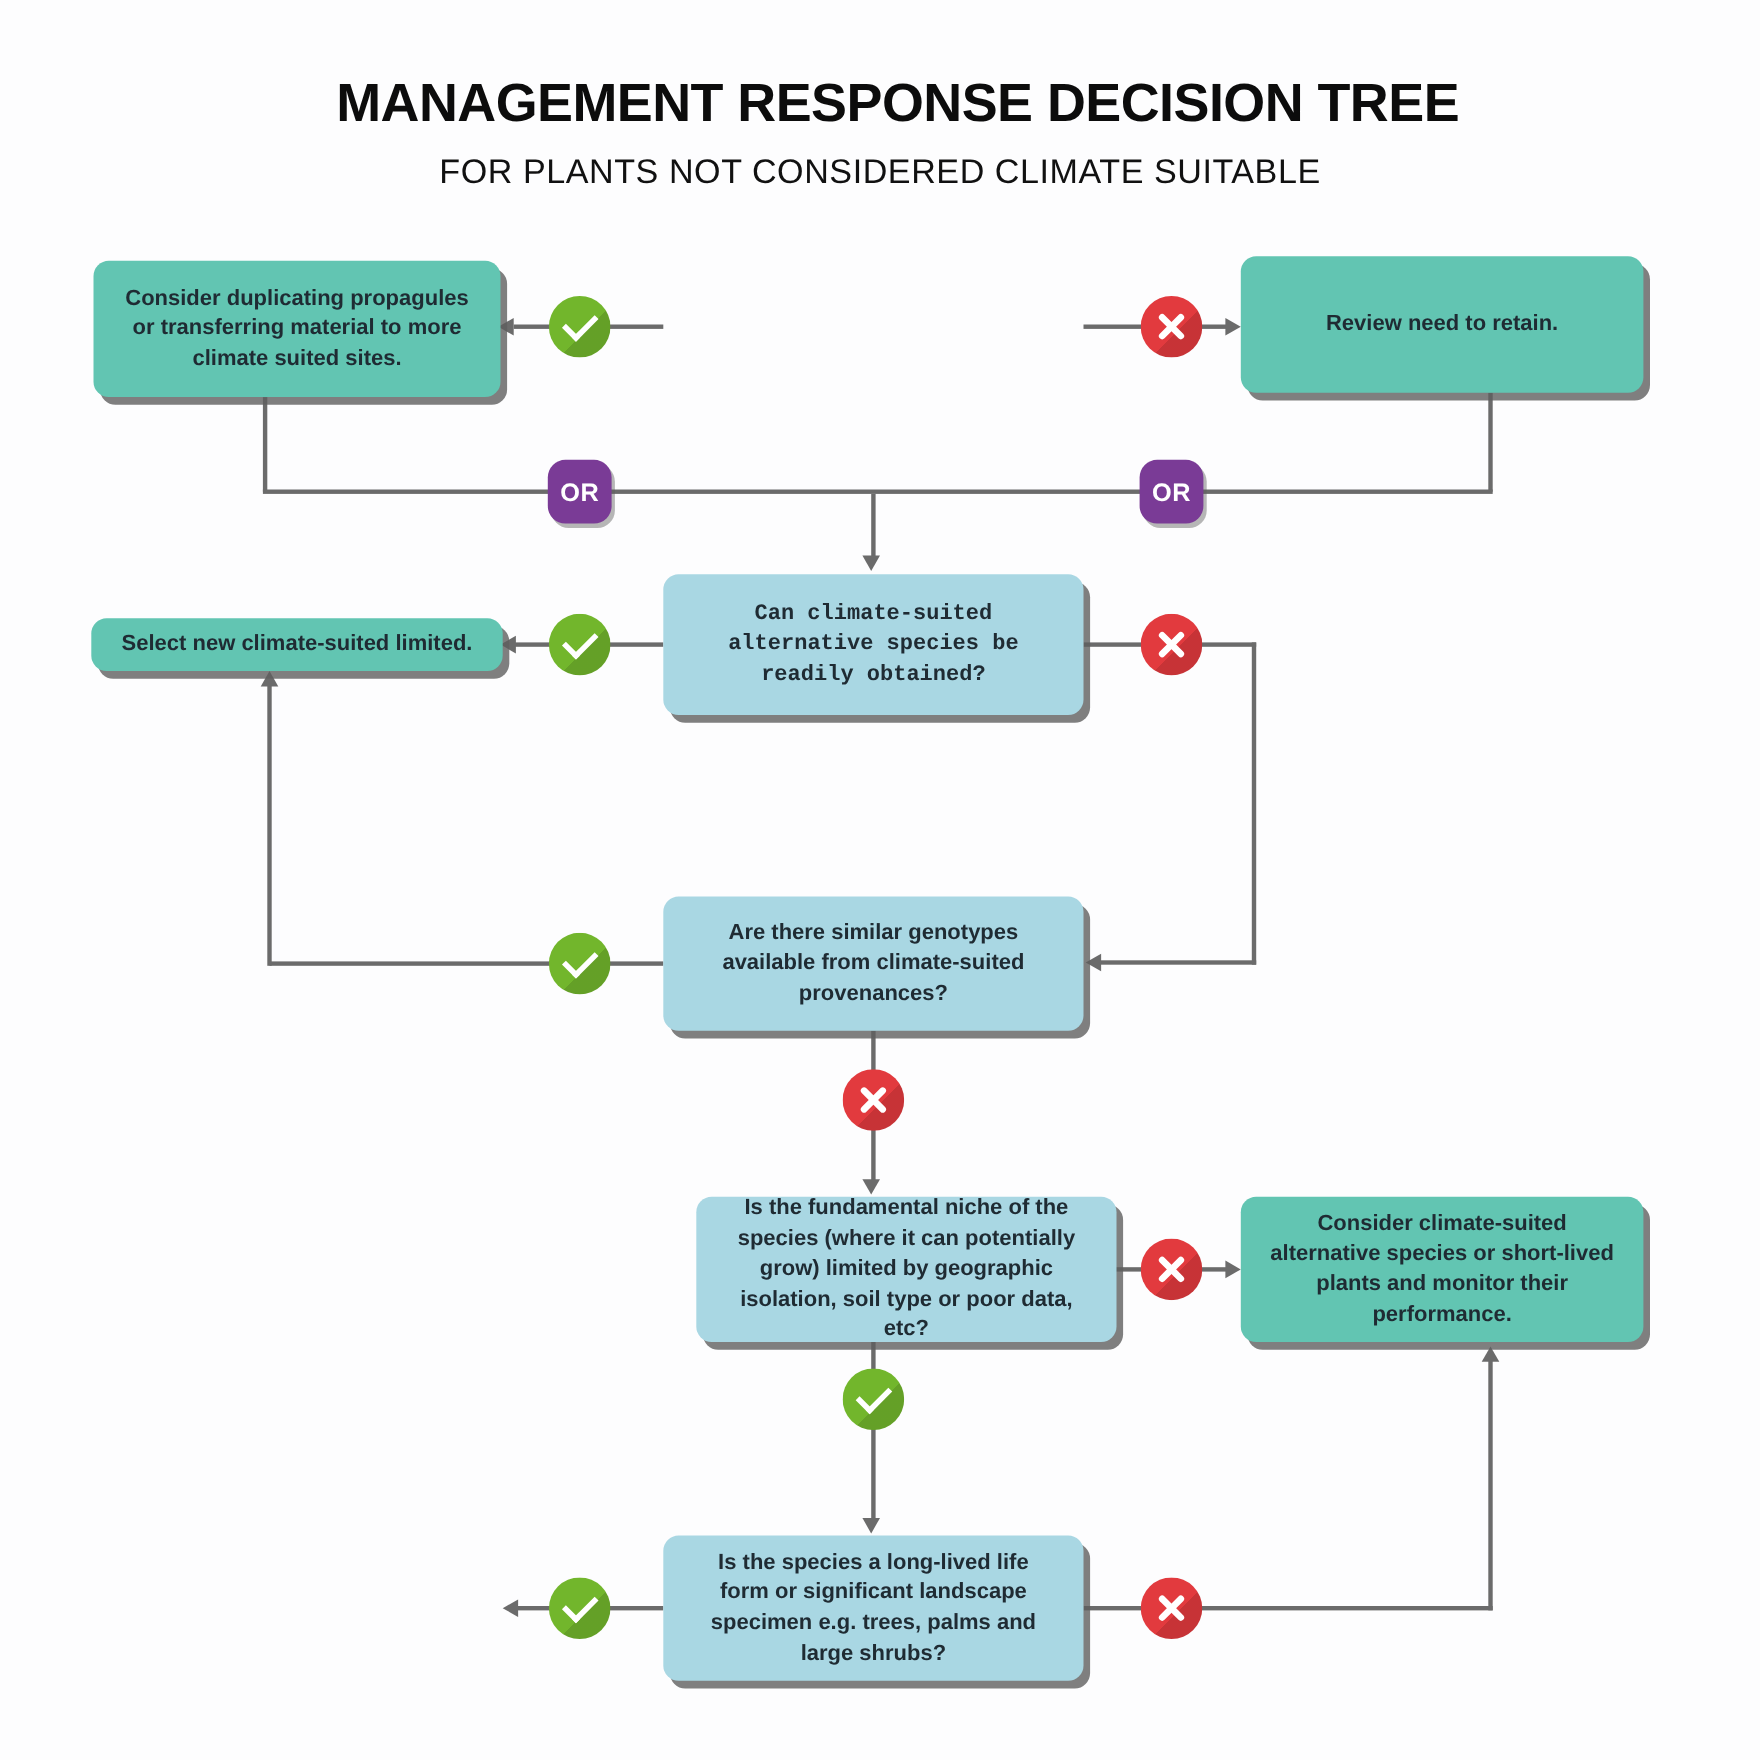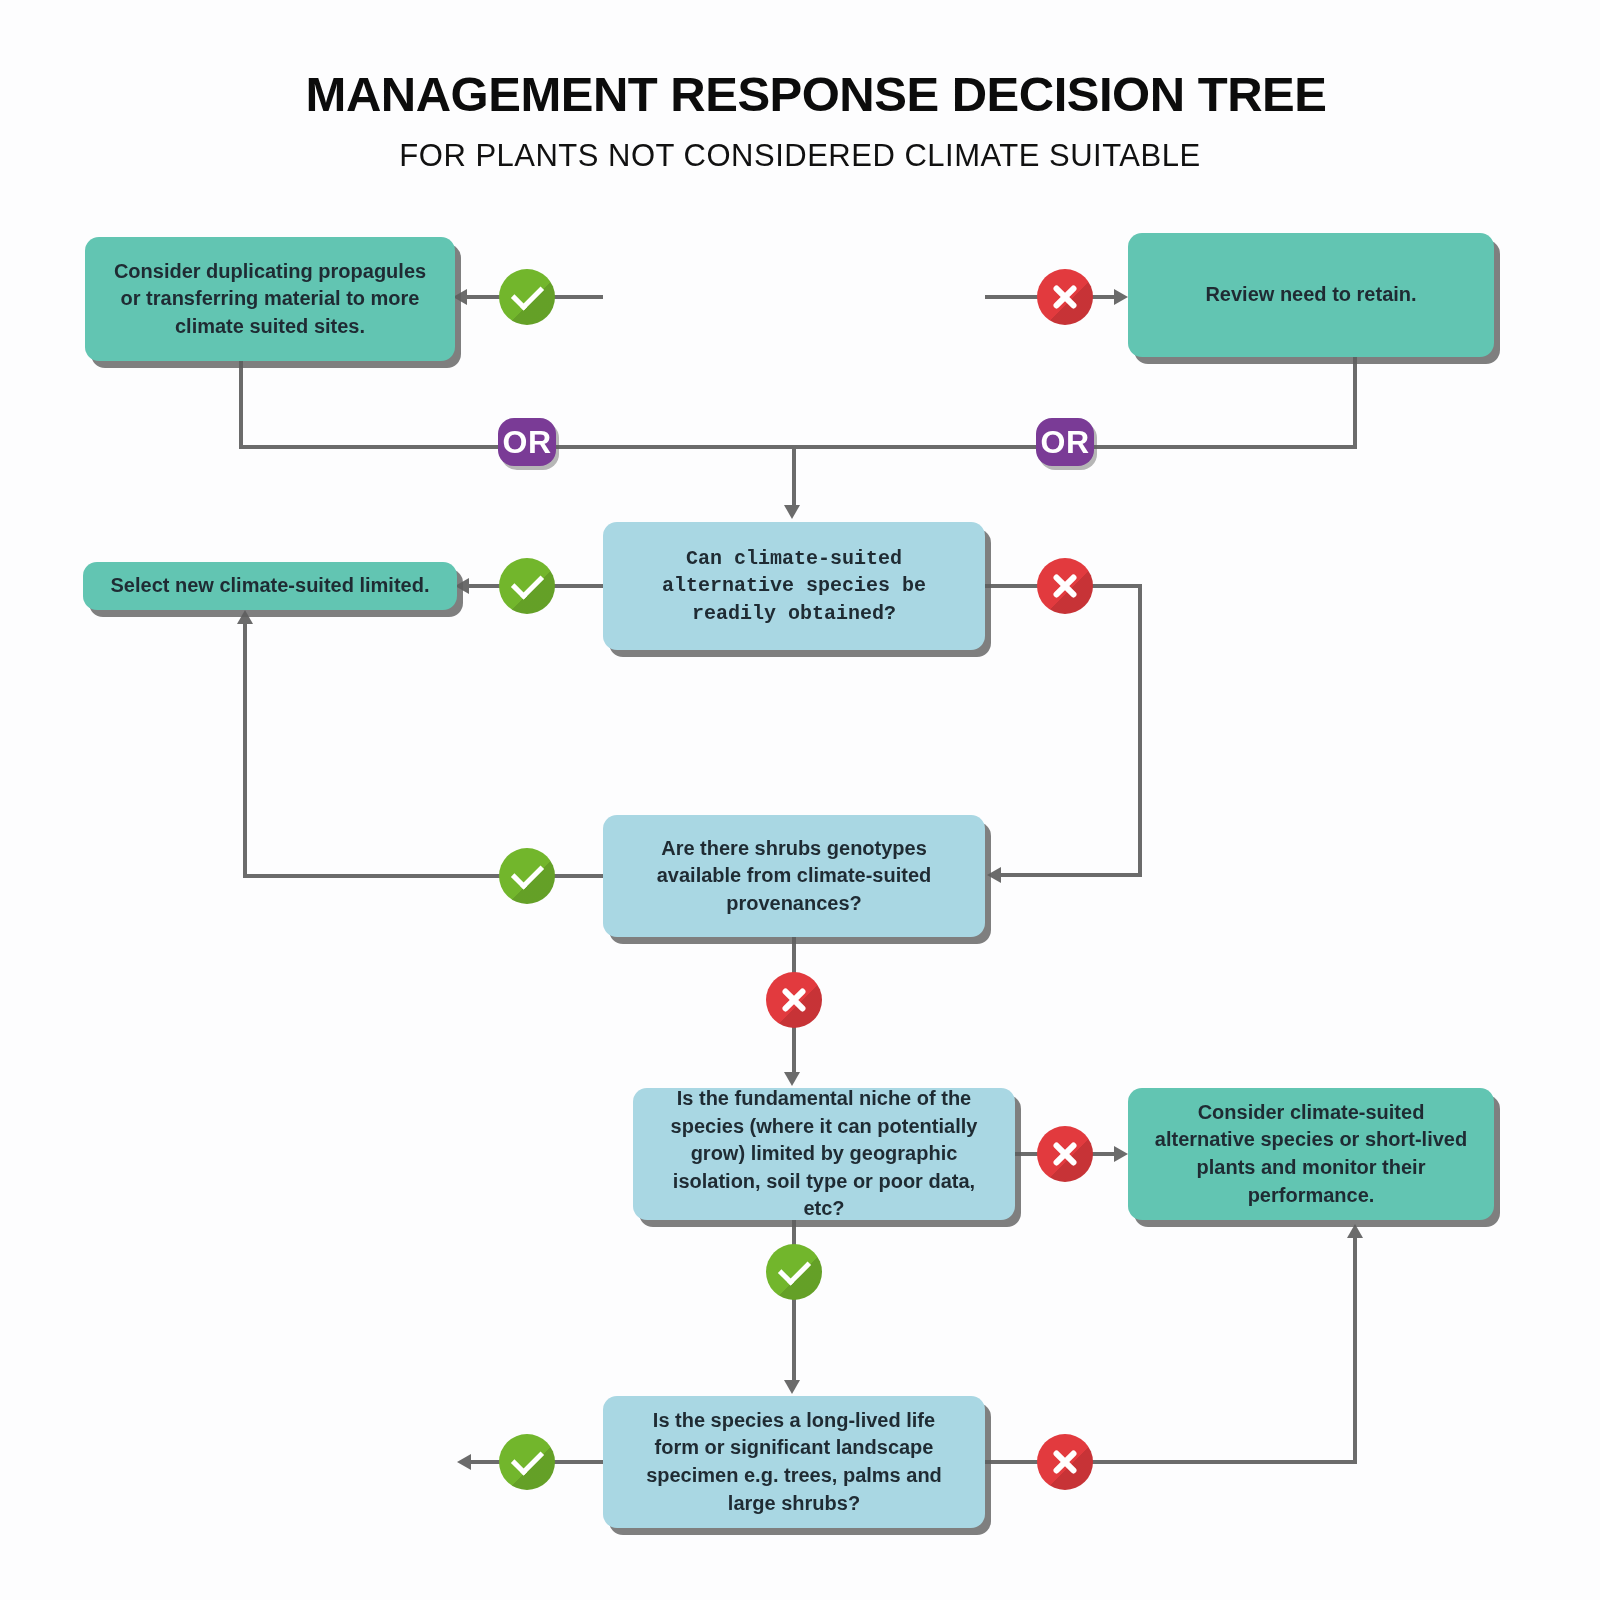--- a/index.html
+++ b/index.html
@@ -43,23 +43,23 @@
   .circ.no{background-color:var(--red);}
   .tick{
     display:block;width:24px;height:13px;margin-top:-6px;
     border-left:5px solid #fff;border-bottom:5px solid #fff;transform:rotate(-45deg);
   }
   .cross{position:relative;width:32px;height:32px;}
   .cross i{position:absolute;left:1px;top:13px;width:30px;height:6px;background:#fff;border-radius:3px;}
   .cross i:first-child{transform:rotate(45deg);}
   .cross i:last-child{transform:rotate(-45deg);}
   .orbadge{
-    position:absolute;width:58px;height:48px;border-radius:16px;background:var(--purple);
+    position:absolute;width:58px;height:58px;border-radius:16px;background:var(--purple);
     display:flex;align-items:center;justify-content:center;color:#fff;
-    font-size:32px;font-weight:bold;letter-spacing:0.5px;
+    font-size:23px;font-weight:bold;letter-spacing:0.5px;
     box-shadow:3px 4px 0 rgba(95,95,95,0.45);
   }
 </style>
 </head>
 <body>
 
 <div class="canvas">
 
   <div class="title">MANAGEMENT RESPONSE DECISION TREE</div>
   <div class="subtitle">FOR PLANTS NOT CONSIDERED CLIMATE SUITABLE</div>
@@ -110,21 +110,21 @@
   <div class="node action" style="left:1128px;top:233px;width:366px;height:124px;">
     <span>Review need to retain.</span>
   </div>
   <div class="node action" style="left:83px;top:562px;width:374px;height:48px;padding:6px 18px;">
     <span>Select new climate-suited limited.</span>
   </div>
   <div class="node question" style="left:603px;top:522px;width:382px;height:128px;font-family:Liberation Mono, monospace;">
     <span>Can climate-suited alternative species be readily obtained?</span>
   </div>
   <div class="node question" style="left:603px;top:815px;width:382px;height:122px;">
-    <span>Are there shrubs genotypes available from climate-suited provenances?</span>
+    <span>Are there similar genotypes available from climate-suited provenances?</span>
   </div>
   <div class="node question" style="left:633px;top:1088px;width:382px;height:132px;padding:12px 20px;">
     <span>Is the fundamental niche of the species (where it can potentially grow) limited by geographic isolation, soil type or poor data, etc?</span>
   </div>
   <div class="node action" style="left:1128px;top:1088px;width:366px;height:132px;">
     <span>Consider climate-suited alternative species or short-lived plants and monitor their performance.</span>
   </div>
   <div class="node question" style="left:603px;top:1396px;width:382px;height:132px;">
     <span>Is the species a long-lived life form or significant landscape specimen e.g. trees, palms and large shrubs?</span>
   </div>

